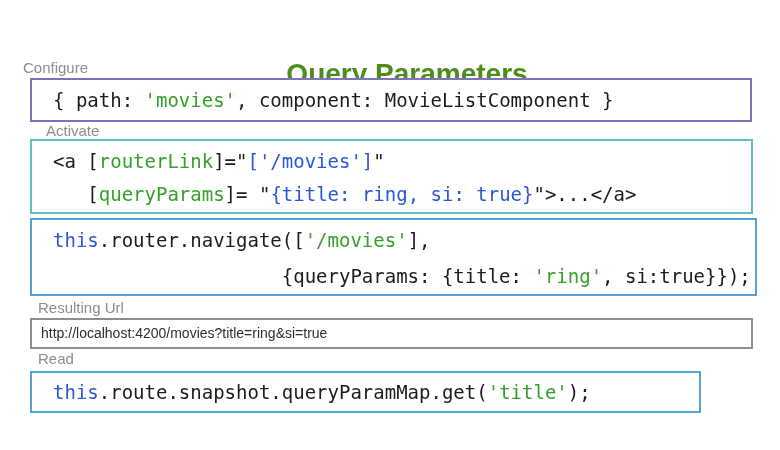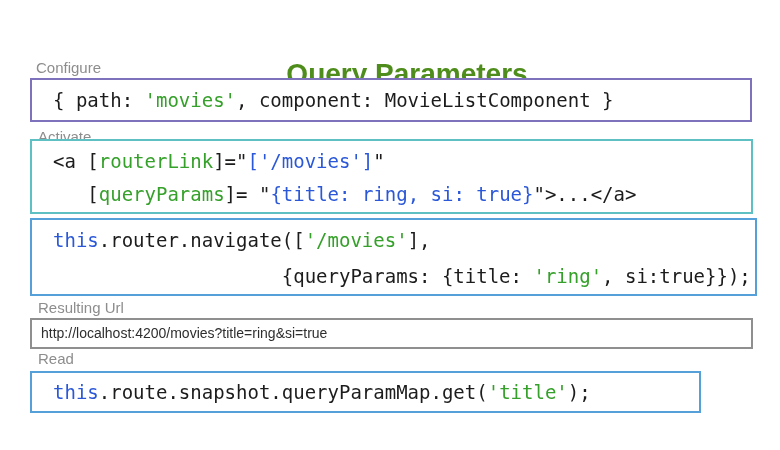--- a/index.html
+++ b/index.html
@@ -45,28 +45,28 @@
     font-family: "DejaVu Sans Mono", "Liberation Mono", monospace;
     font-size: 19px;
     color: var(--code-text, #1c1c1c);
     white-space: pre;
     padding-left: 21px;
   }
   .tok-k { color: var(--code-text, #1c1c1c); }
   .tok-g { color: var(--code-green, #35a02a); }
   .tok-b { color: var(--code-blue, #2b58d8); }
 
-  #lbl-configure { left: 36px; top: 59px; }
+  #lbl-configure { left: 23px; top: 59px; }
   #box-configure {
     left: 30px; top: 78px; width: 722px; height: 44px;
     border: 2px solid var(--border-configure, #7d72bb);
   }
   #box-configure .line { line-height: 40px; }
 
-  #lbl-activate { left: 38px; top: 122px; margin-top: 6px; }
+  #lbl-activate { left: 46px; top: 122px; }
   #box-link {
     left: 30px; top: 139px; width: 723px; height: 75px;
     border: 2px solid var(--border-activate, #5fc0c3);
     padding-top: 4px;
   }
   #box-link .line { line-height: 33px; }
 
   #box-navigate {
     left: 30px; top: 218px; width: 727px; height: 78px;
     border: 2px solid var(--border-navigate, #55a0d8);

